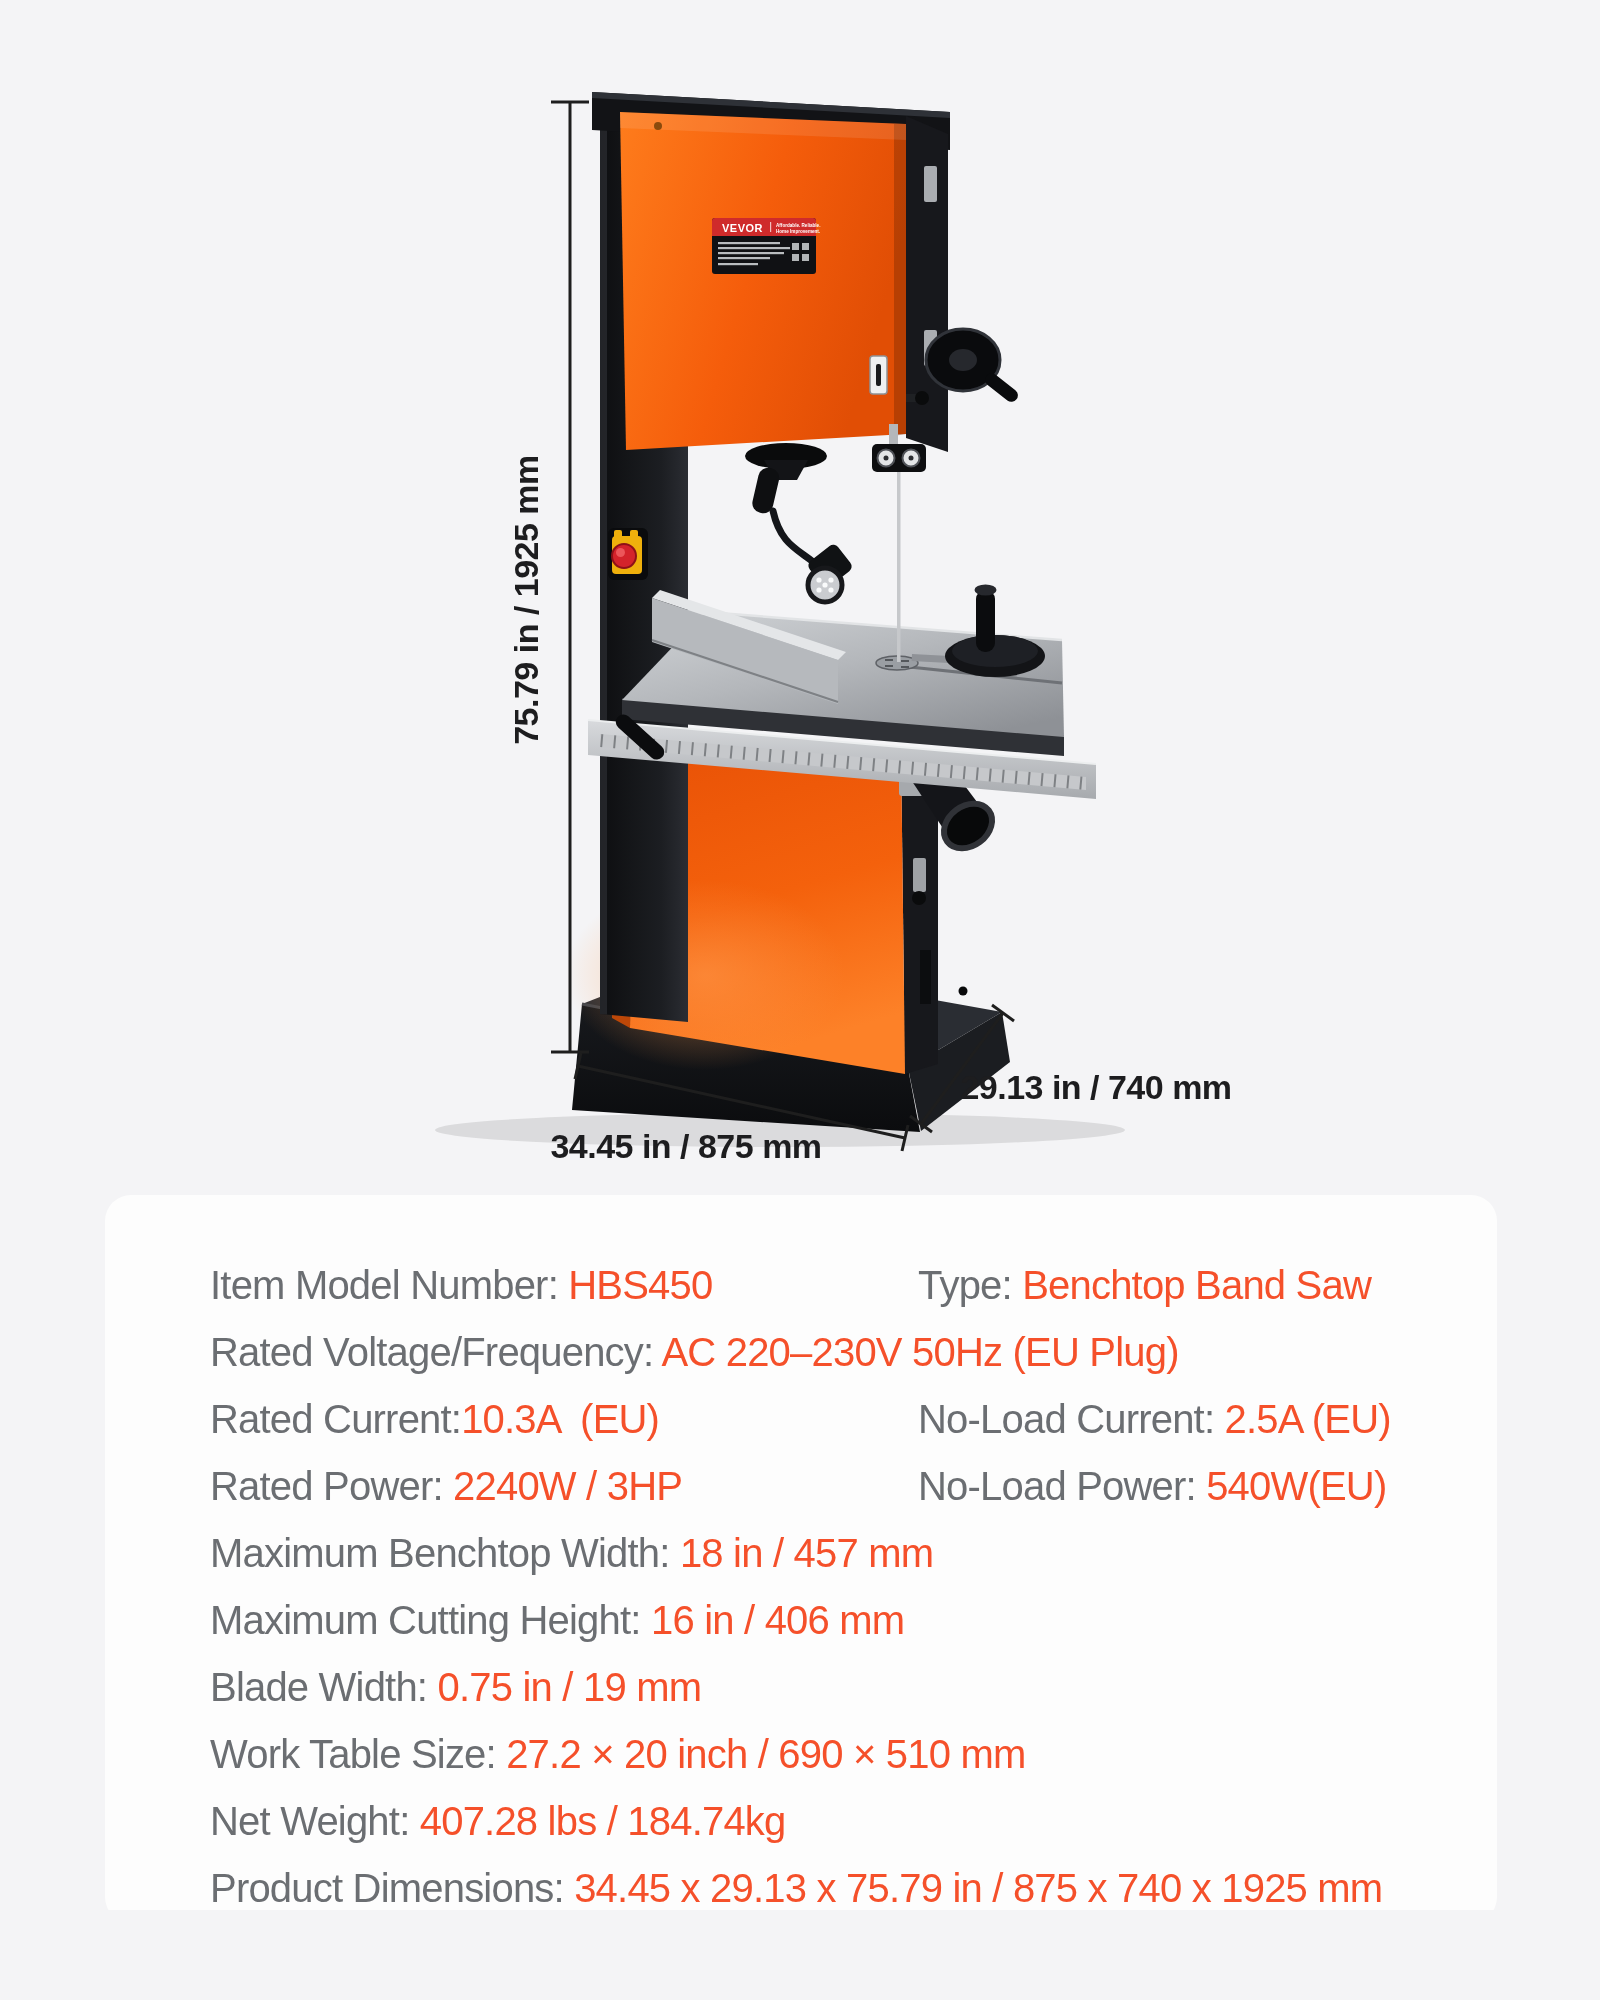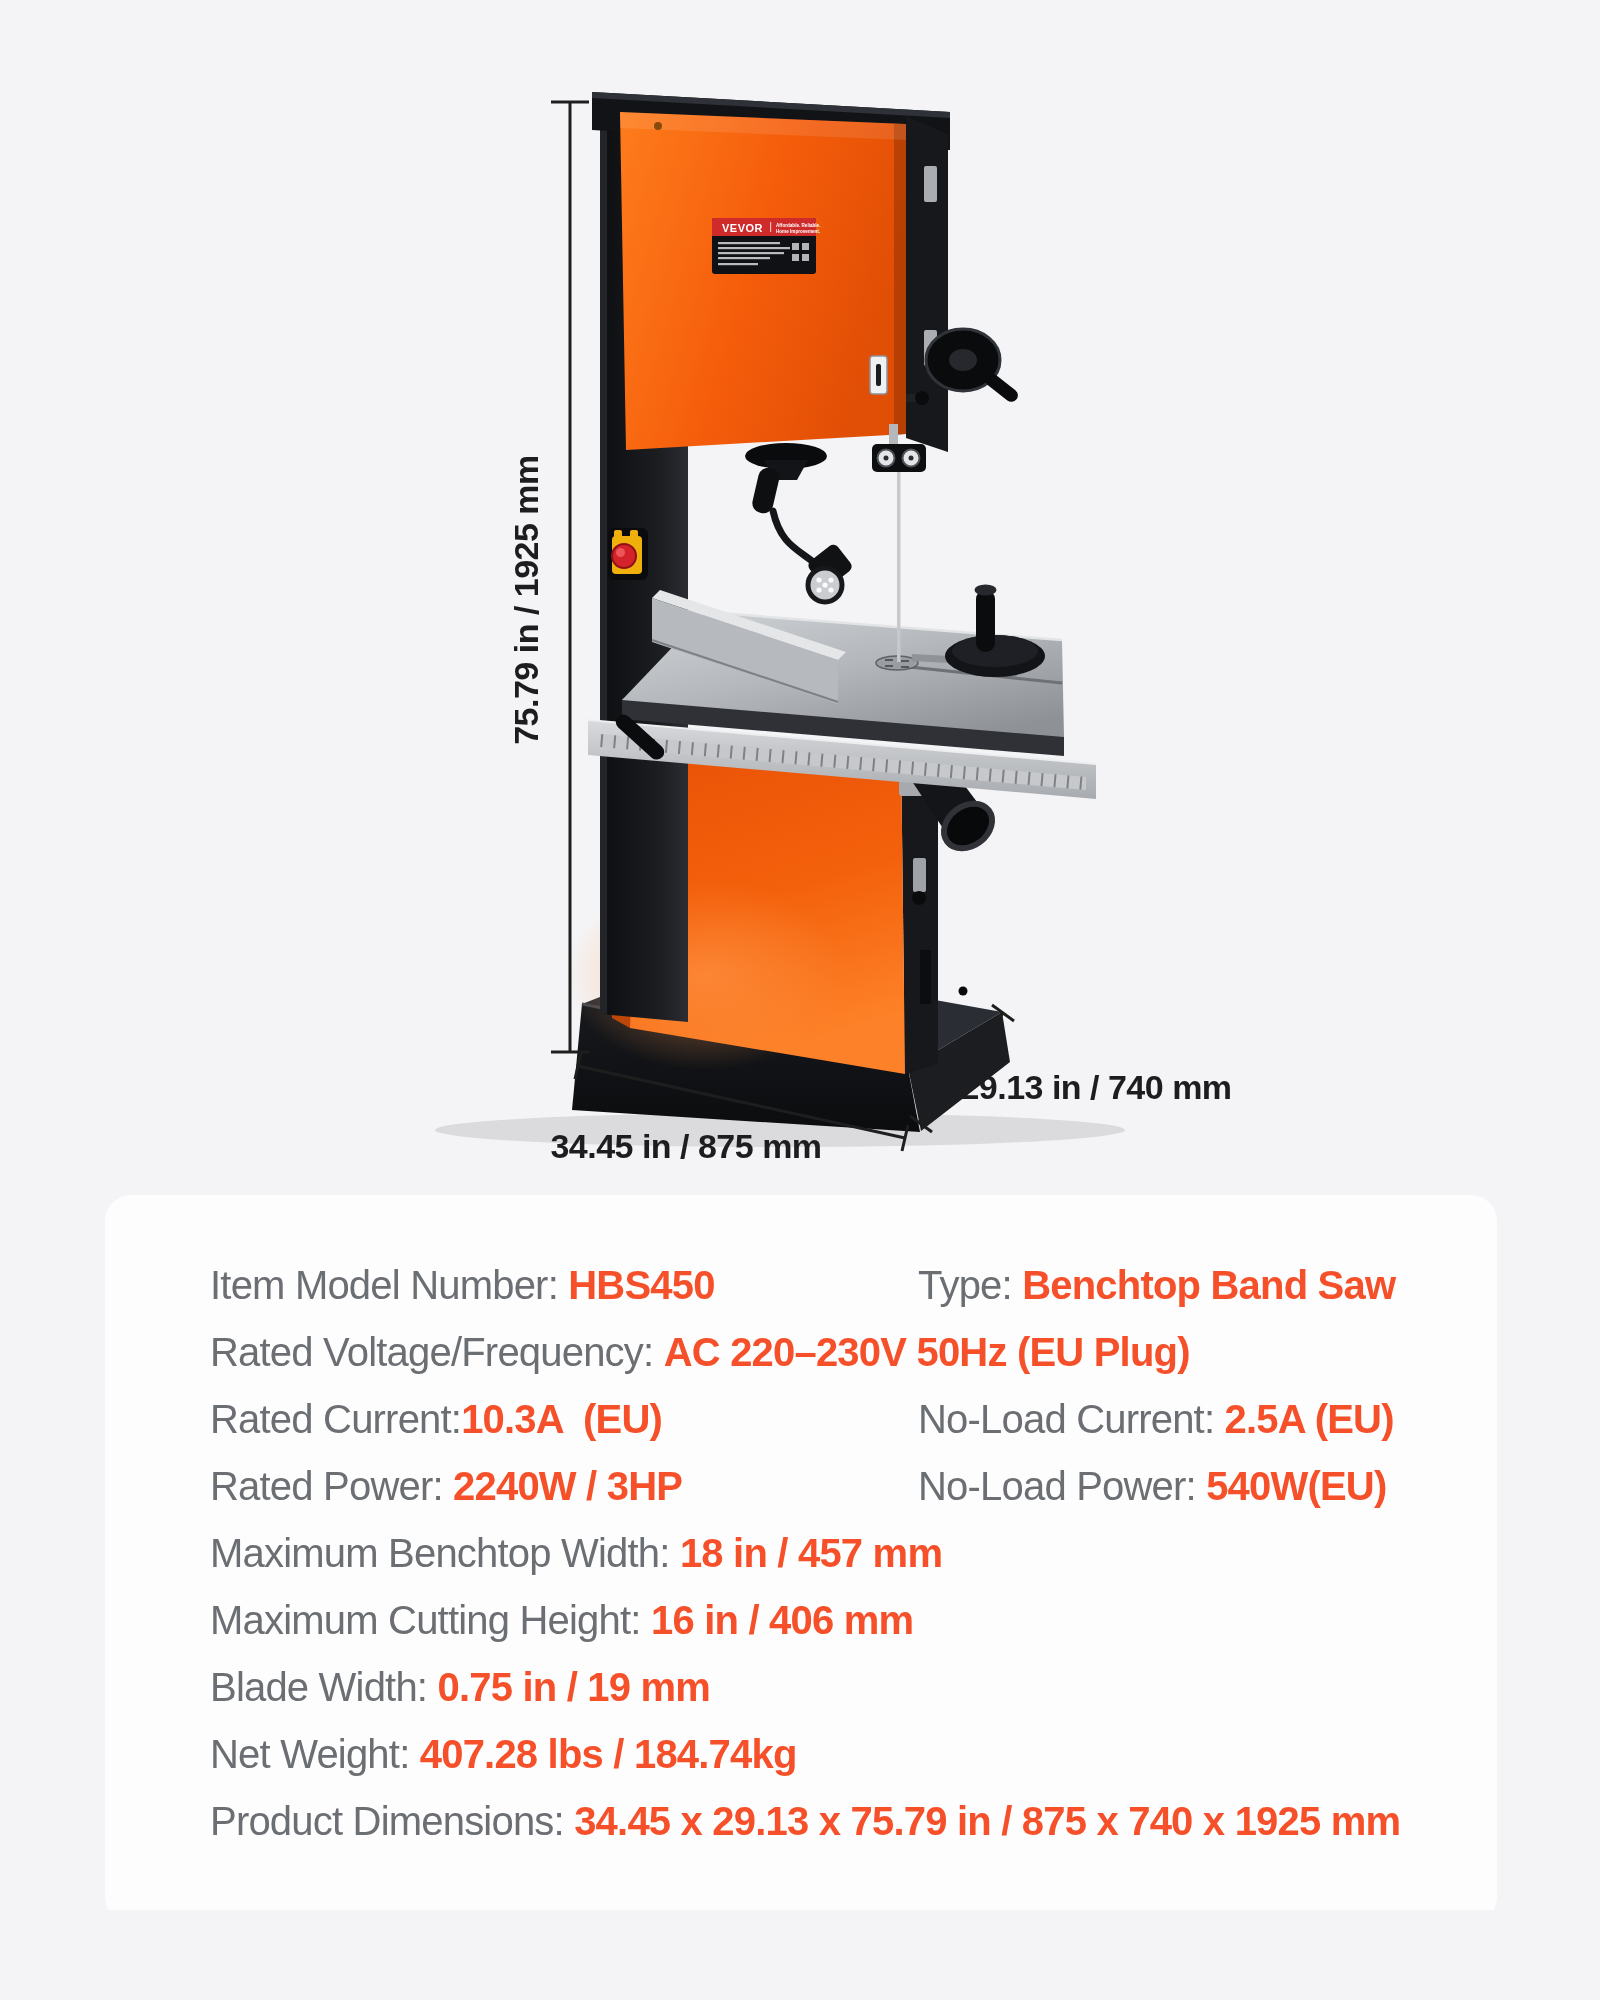--- a/index.html
+++ b/index.html
@@ -19,21 +19,21 @@
     position:absolute;left:105px;top:1195px;width:1392px;height:728px;
     background:var(--card-bg);border-radius:26px;
   }
   .spec-grid{
     display:grid;grid-template-columns:708px 1fr;grid-auto-rows:67px;
     align-items:center;padding:56px 20px 0 105px;
   }
   .cell{font-size:40px;letter-spacing:-.8px;white-space:pre;line-height:1;}
   .cell.wide{grid-column:1 / -1;}
   .lbl{color:var(--label-color);font-weight:400;white-space:pre-wrap;text-align:right;}
-  .val{color:var(--value-color);font-weight:700;white-space:pre-wrap;}
+  .val{color:var(--value-color);font-weight:400;white-space:pre-wrap;}
 </style>
 </head>
 <body>
 
 <div class="page">
 
   <div class="machine-wrap">
   <svg viewBox="0 0 1600 1195" width="1600" height="1195">
     <defs>
       <linearGradient id="gradUpperDoor" x1="0" y1="0" x2="1" y2="0.35">
@@ -248,20 +248,21 @@
 
       <p class="cell"><span class="lbl">Rated Power: </span><span class="val">2240W / 3HP</span></p>
       <p class="cell"><span class="lbl">No-Load Power: </span><span class="val">540W(EU)</span></p>
 
       <p class="cell wide"><span class="lbl">Maximum Benchtop Width: </span><span class="val">18 in / 457 mm</span></p>
 
       <p class="cell wide"><span class="lbl">Maximum Cutting Height: </span><span class="val">16 in / 406 mm</span></p>
 
       <p class="cell"><span class="lbl">Blade Width: </span><span class="val">0.75 in / 19 mm</span></p>
 
+      <p class="cell wide"><span class="lbl">Work Table Size: </span><span class="val">27.2 × 20 inch / 690 × 510 mm</span></p>
 
       <p class="cell wide"><span class="lbl">Net Weight: </span><span class="val">407.28 lbs / 184.74kg</span></p>
 
       <p class="cell wide"><span class="lbl">Product Dimensions: </span><span class="val">34.45 x 29.13 x 75.79 in / 875 x 740 x 1925 mm</span></p>
 
     </div>
   </div>
 </div>
 
 </body></html>

